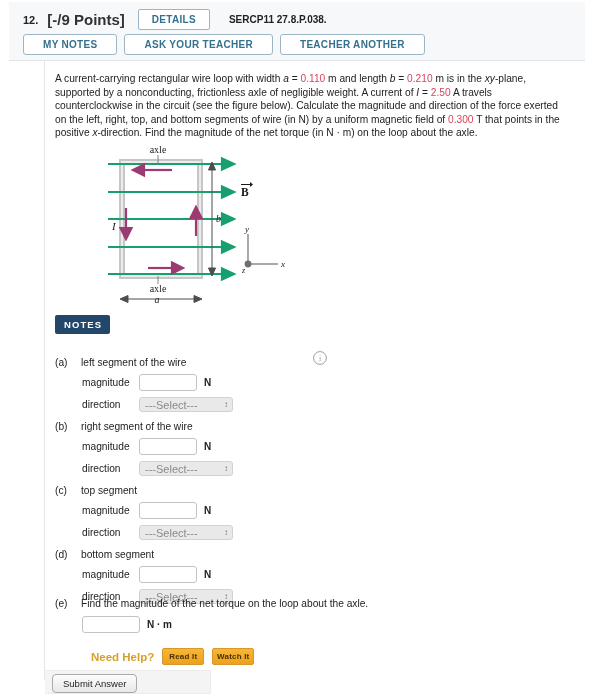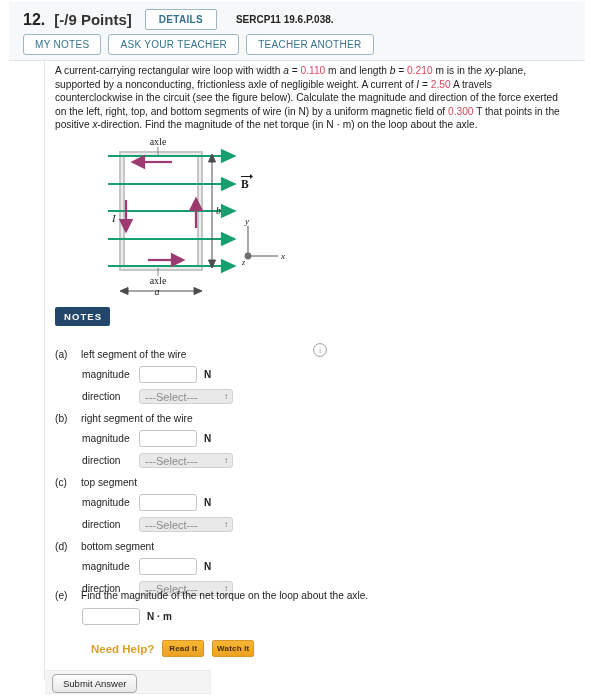--- a/index.html
+++ b/index.html
@@ -13,40 +13,40 @@
   }
   .page{position:relative;width:595px;height:700px;}
 
   
   .header{
     position:absolute;left:9px;top:2px;width:576px;height:58px;
     background:#f7f8f9;
     border-bottom:1px solid #e2e5e8;
   }
   .hdr-row1{position:absolute;left:14px;top:7px;display:flex;align-items:center;gap:9px;}
-  .q-num{font-size:16px;font-weight:bold;color:#222;}
+  .q-num{font-size:11px;font-weight:bold;color:#222;}
   .q-points{font-size:15px;font-weight:bold;color:#333;}
   .details-btn{
     background:#ffffff;border:1px solid #9cb6c4;border-radius:2px;
     color:#34708e;font-size:10px;font-weight:bold;letter-spacing:.3px;
     padding:4px 13px;margin-left:4px;
   }
   .q-code{font-size:10px;font-weight:bold;color:#222;margin-left:10px;}
 
   .hdr-row2{position:absolute;left:14px;top:32px;display:flex;align-items:center;gap:7px;}
   .pill{
     background:#ffffff;border:1px solid #9cb6c4;border-radius:3px;
-    color:#35708d;font-size:10px;font-weight:normal;letter-spacing:.3px;
-    padding:4px 11px;
+    color:#35708d;font-size:10px;font-weight:bold;letter-spacing:.3px;
+    padding:4px 19px;
   }
 
   
   .vrule{position:absolute;left:44px;top:60px;width:1px;height:620px;background:#e4e7ea;}
 
-  .content{position:absolute;left:55px;top:64px;width:520px;}
+  .content{position:absolute;left:55px;top:72px;width:520px;}
 
   .problem{
     font-size:10.2px;line-height:13.6px;color:#222;width:512px;
     text-align:left;
   }
   .val{color:#d6455c;}
   .ital{font-style:italic;}
 
   
   .figwrap{position:absolute;left:45px;top:72px;width:230px;height:160px;}
@@ -113,21 +113,21 @@
 </head>
 <body>
 
 <div class="page">
 
   <div class="header">
     <div class="hdr-row1">
       <span class="q-num">12.</span>
       <span class="q-points">[-/9 Points]</span>
       <button class="details-btn">DETAILS</button>
-      <span class="q-code">SERCP11 19.6.P.038.</span>
+      <span class="q-code">SERCP11 27.8.P.038.</span>
     </div>
     <div class="hdr-row2">
       <button class="pill">MY NOTES</button>
       <button class="pill">ASK YOUR TEACHER</button>
       <button class="pill">TEACHER ANOTHER</button>
     </div>
   </div>
 
   <div class="vrule"></div>
 

